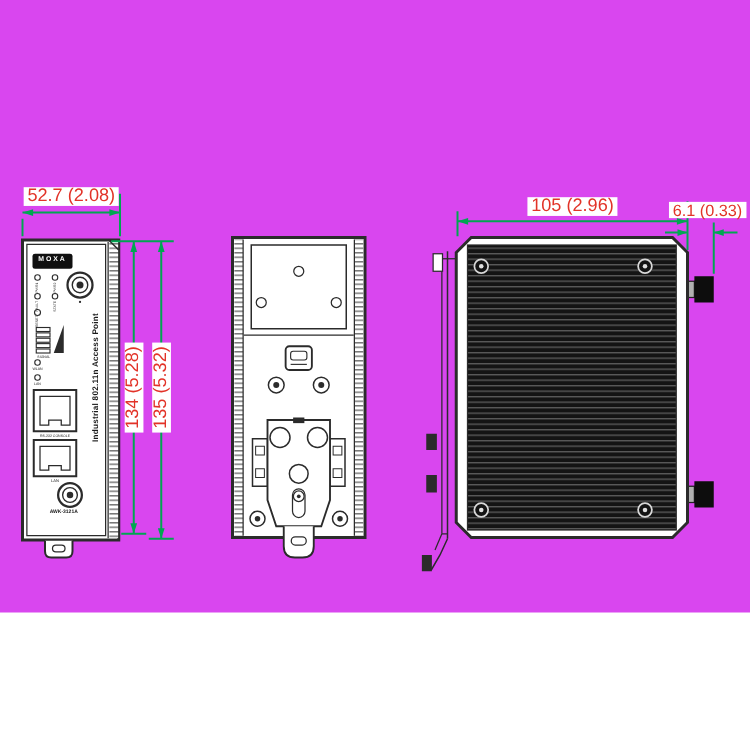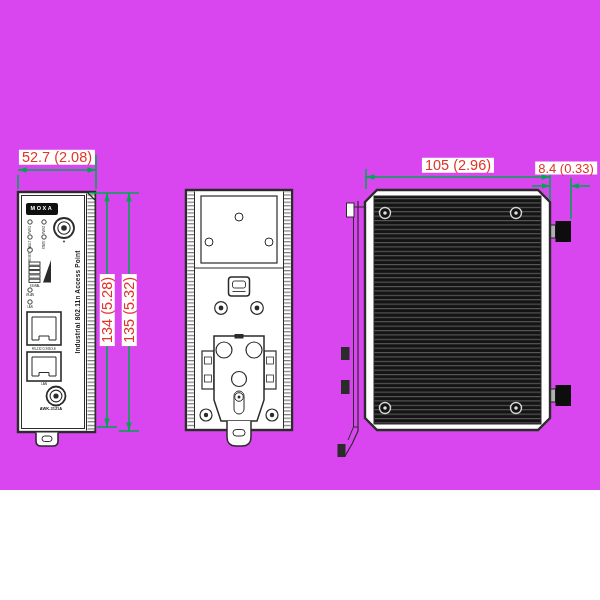--- a/index.html
+++ b/index.html
@@ -215,21 +215,21 @@
       <line x1="571" y1="186" x2="590" y2="186" class="dim"></line>
       <polygon points="571,186 579,183.3 579,188.7" class="dimf"></polygon>
       <line x1="571" y1="178" x2="571" y2="219" class="dim"></line>
     </g>
   </svg>
 
   <div class="dimtext" style="left:57px;top:157px">52.7 (2.08)</div>
   <div class="dimtext vert" style="left:107px;top:310px">134 (5.28)</div>
   <div class="dimtext vert" style="left:129px;top:310px">135 (5.32)</div>
   <div class="dimtext" style="left:458px;top:165px">105 (2.96)</div>
-  <div class="dimtext small" style="left:566px;top:168px">8.4 (0.33)</div>
+  <div class="dimtext small" style="left:566px;top:168px">6.1 (0.33)</div>
 
   <div id="moxa-logo">
     <span>MOXA</span>
   </div>
 
   <div class="tiny vert fs28" style="left:30px;top:229.5px">PWR1</div>
   <div class="tiny vert fs28" style="left:44px;top:229.5px">PWR2</div>
   <div class="tiny vert fs28" style="left:30px;top:244.5px">FAULT</div>
   <div class="tiny vert fs28" style="left:44px;top:244.5px">STATE</div>
   <div class="tiny vert fs28" style="left:30px;top:256.5px">RESET</div>

